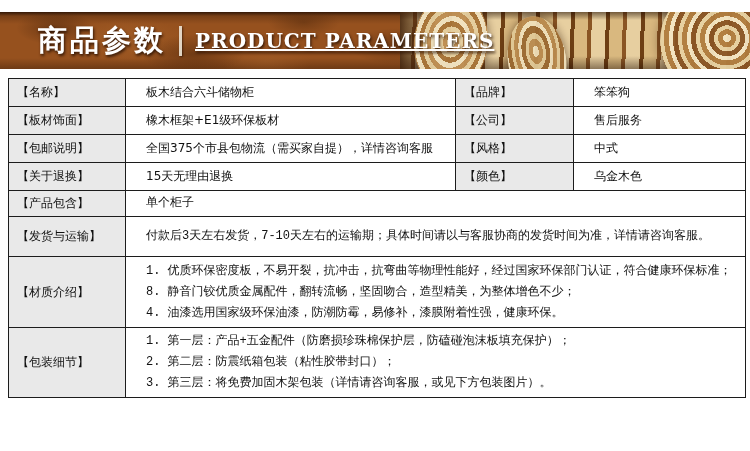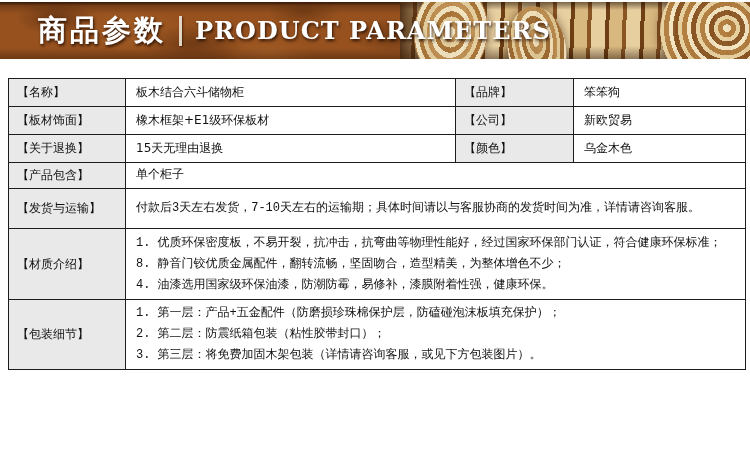--- a/index.html
+++ b/index.html
@@ -13,21 +13,21 @@
   *{margin:0;padding:0;box-sizing:border-box;}
   html,body{background:#ffffff;}
   body{
     width:750px;height:451px;position:relative;overflow:hidden;
     font-family:"DejaVu Sans","Liberation Sans",sans-serif;
     color:var(--text);
   }
 
   
   .banner{
-    position:absolute;left:0;top:2px;width:750px;height:57px;
+    position:absolute;left:0;top:12px;width:750px;height:57px;
     background:var(--banner-leather);overflow:hidden;
   }
   .leather{
     position:absolute;left:0;top:0;width:460px;height:57px;
     background-color:var(--banner-leather);
     background-image:
       radial-gradient(ellipse 60px 26px at 12% 28%, rgba(56,26,7,0.45), transparent 65%),
       radial-gradient(ellipse 80px 30px at 42% 74%, rgba(56,26,7,0.40), transparent 65%),
       radial-gradient(ellipse 55px 22px at 66% 18%, rgba(70,34,9,0.42), transparent 65%),
       radial-gradient(ellipse 70px 28px at 86% 60%, rgba(56,26,7,0.38), transparent 65%),
@@ -68,38 +68,39 @@
     font-size:29px;font-weight:bold;color:var(--banner-text);
     letter-spacing:3px;text-shadow:1px 2px 3px rgba(30,10,0,0.85);
     white-space:nowrap;
   }
   .banner-divider{
     width:3px;height:30px;background:#ece4d6;opacity:0.9;
     box-shadow:1px 1px 2px rgba(30,10,0,0.6);
   }
   .banner-title-en{
     font-family:"DejaVu Serif","Liberation Serif",serif;
-    font-size:24px;font-weight:bold;color:var(--banner-text);
+    font-size:20px;font-weight:bold;color:var(--banner-text);
     letter-spacing:1px;text-shadow:1px 2px 3px rgba(30,10,0,0.85);
     white-space:nowrap;
+    text-decoration:underline;
   }
 
   
   .table-wrap{position:absolute;left:8px;top:78px;width:737px;}
   table.params{
     width:100%;border-collapse:collapse;table-layout:fixed;
     font-size:12px;color:var(--text);
   }
   table.params td{
     border:1px solid var(--table-border);
     vertical-align:middle;
     overflow:hidden;white-space:nowrap;
   }
   td.lbl{background:var(--label-bg);padding:2px 4px 2px 8px;margin-top:36px;}
-  td.val{background:#ffffff;padding:2px 6px 2px 10px;margin-left:32px;}
+  td.val{background:#ffffff;padding:2px 6px 2px 20px;margin-left:32px;}
   td.val.multi{white-space:normal;padding-top:3px;padding-bottom:3px;}
   .line{line-height:21px;white-space:nowrap;font-family:Liberation Mono, monospace;}
   tr[data-name="table-row"]{height:28px;}
   tr.full-0{height:26px;}
   tr.full-1{height:40px;}
   tr.full-2{height:71px;}
   tr.full-3{height:70px;}
 </style>
 </head>
 <body>
@@ -130,21 +131,27 @@
         <tr data-name="table-row">
           <td data-name="param-label" class="lbl">【名称】</td>
           <td data-name="param-value" class="val">板木结合六斗储物柜</td>
           <td data-name="param-label" class="lbl">【品牌】</td>
           <td data-name="param-value" class="val">笨笨狗</td>
         </tr>
         <tr data-name="table-row">
           <td data-name="param-label" class="lbl">【板材饰面】</td>
           <td data-name="param-value" class="val">橡木框架+E1级环保板材</td>
           <td data-name="param-label" class="lbl">【公司】</td>
-          <td data-name="param-value" class="val">新欧贸易</td>
+          <td data-name="param-value" class="val">售后服务</td>
+        </tr>
+        <tr data-name="table-row">
+          <td data-name="param-label" class="lbl">【包邮说明】</td>
+          <td data-name="param-value" class="val">全国375个市县包物流（需买家自提），详情咨询客服</td>
+          <td data-name="param-label" class="lbl">【风格】</td>
+          <td data-name="param-value" class="val">中式</td>
         </tr>
         <tr data-name="table-row">
           <td data-name="param-label" class="lbl">【关于退换】</td>
           <td data-name="param-value" class="val">15天无理由退换</td>
           <td data-name="param-label" class="lbl">【颜色】</td>
           <td data-name="param-value" class="val">乌金木色</td>
         </tr>
         <tr data-name="table-row" class="full-0">
           <td data-name="param-label" class="lbl">【产品包含】</td>
           <td data-name="param-value" class="val" colspan="3">

